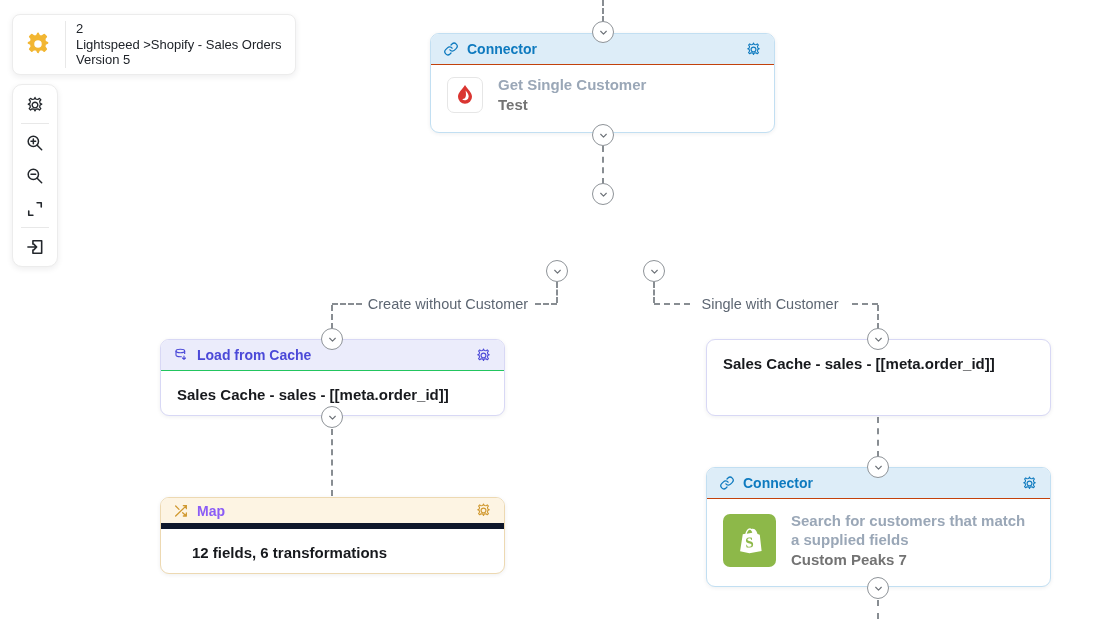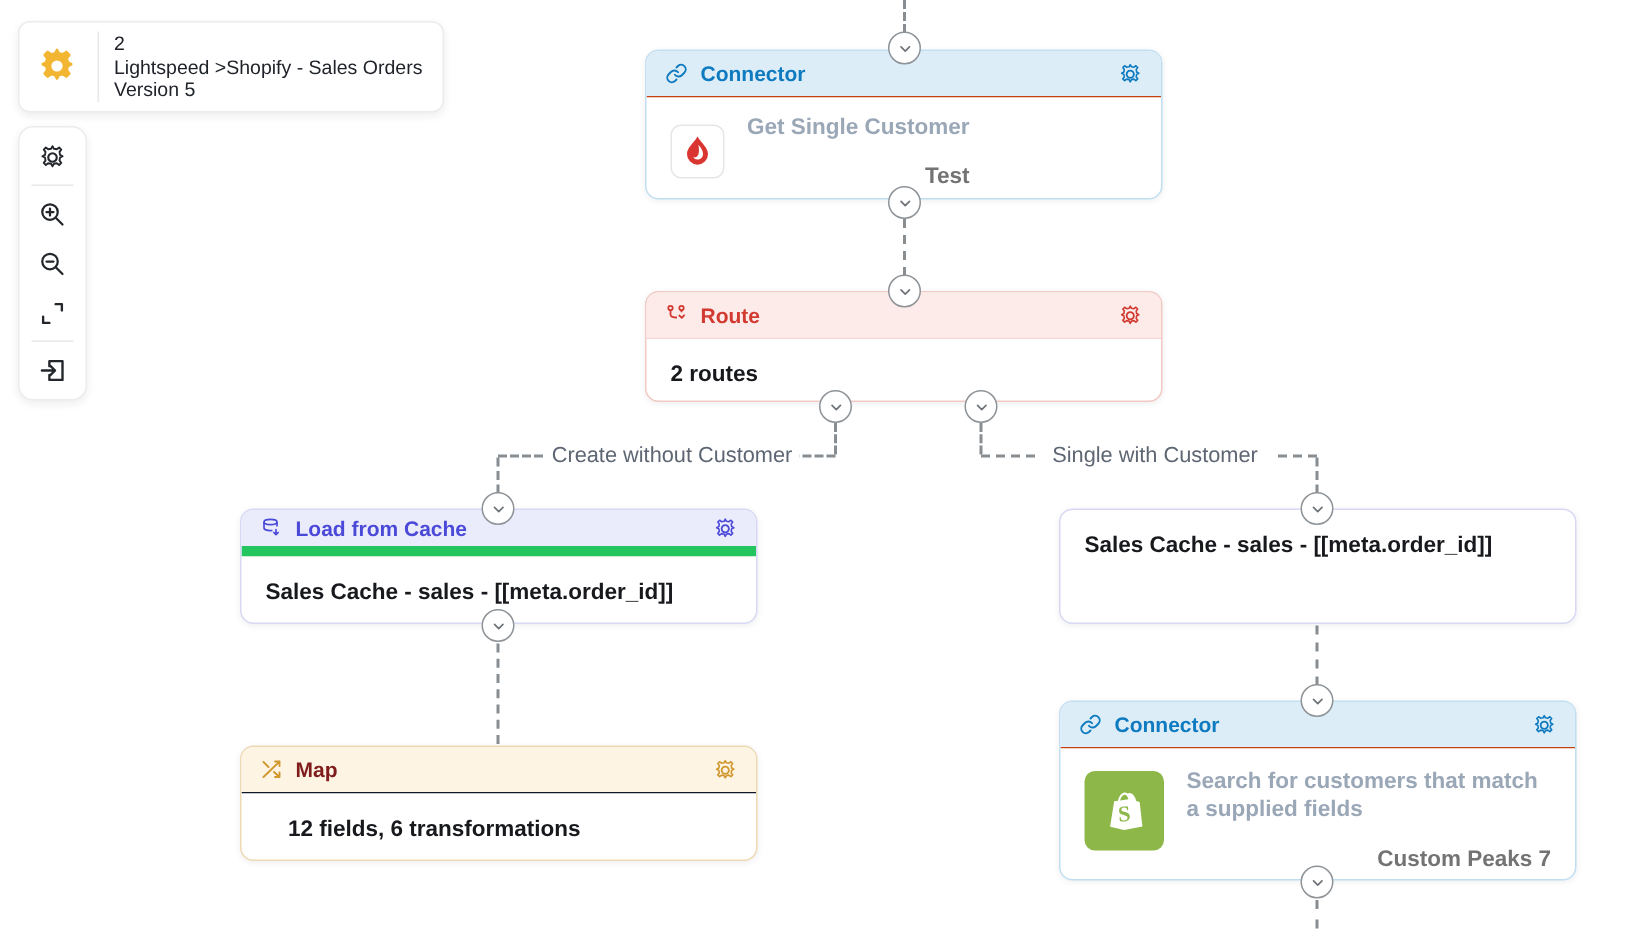--- a/index.html
+++ b/index.html
@@ -47,29 +47,29 @@
   .nh-spacer{flex:1;}
   .nh-gear{display:flex;align-items:center;cursor:pointer;}
   .node-body{font-size:15px;font-weight:700;color:#17191d;}
   .body-pad{padding:15px 16px;}
 
   .node.connector{border-color:#c2dff2;}
   .node.connector .node-header{background:#ddedf8;color:#0e7abf;border-bottom:1px solid #c2410c;}
   .node.route{border-color:#f2c9c4;}
   .node.route .node-header{background:#fcebe8;color:#d23a31;border-bottom:1px solid #f5d7d3;}
   .node.cache{border-color:#d8d8f5;}
-  .node.cache .node-header{background:#ebecfb;color:#4b49d8;border-bottom:7px solid #22c55e;}
+  .node.cache .node-header{background:#ebecfb;color:#4b49d8;border-bottom:1px solid #22c55e;}
   .node.map{border-color:#edd9b2;}
-  .node.map .node-header{background:#fdf4e3;color:#7f1d1d;border-bottom:1px solid #0f172a;}
+  .node.map .node-header{background:#fdf4e3;color:#8b5cf6;border-bottom:6px solid #0f172a;}
 
   .conn-body{display:flex;align-items:center;gap:15px;padding:10px 16px;}
   .app-tile{flex:0 0 auto;border-radius:7px;display:flex;align-items:center;justify-content:center;}
   .tile-light{width:34px;height:34px;background:#fff;border:1px solid #e6e6e6;}
   .tile-shopify{width:53px;height:53px;background:#8db849;align-self:flex-start;margin-top:3px;}
-  .conn-text{display:flex;flex-direction:column;gap:14px;align-items:flex-end;}
+  .conn-text{display:flex;flex-direction:column;gap:1px;}
   .conn-action{font-size:15px;line-height:19px;font-weight:600;color:#9aa7b7;}
   .conn-name{font-size:15px;line-height:19px;font-weight:700;color:#737373;}
 
   
   .port{
     position:absolute;width:22px;height:22px;border-radius:50%;
     background:#fff;border:1.5px solid #8e9398;box-sizing:border-box;
     display:flex;align-items:center;justify-content:center;cursor:pointer;z-index:5;
   }
 
@@ -216,35 +216,20 @@
             <path d="M12.6 7.5c1.7 2.2 3.1 3.7 3.1 6.1a3.7 3.7 0 0 1-6.6 2.3c2.9.5 4.7-1.6 3.5-8.4z" fill="#fff"></path>
           </svg>
       </span>
       <div class="conn-text">
         <div class="conn-action">Get Single Customer</div>
         <div class="conn-name">Test</div>
       </div>
     </div>
   </div>
 
-  <div class="node route" style="left:430px;top:194px;height:74px">
-    <div class="node-header">
-      <svg width="16" height="16" viewBox="0 0 24 24" stroke="#d23a31">
-          <use href="#i-branch"></use>
-        </svg>
-      <span class="nh-title">Route</span>
-      <span class="nh-spacer"></span>
-      <span class="nh-gear">
-          <svg width="17" height="17" viewBox="0 0 24 24" stroke="#d23a31">
-            <use href="#i-gear"></use>
-          </svg>
-        </span>
-    </div>
-    <div class="node-body body-pad">2 routes</div>
-  </div>
 
   <div class="node cache" style="left:160px;top:339px;height:77px">
     <div class="node-header">
       <svg width="16" height="16" viewBox="0 0 24 24" stroke="#4b49d8">
           <use href="#i-db"></use>
         </svg>
       <span class="nh-title">Load from Cache</span>
       <span class="nh-spacer"></span>
       <span class="nh-gear">
           <svg width="17" height="17" viewBox="0 0 24 24" stroke="#4b49d8">

